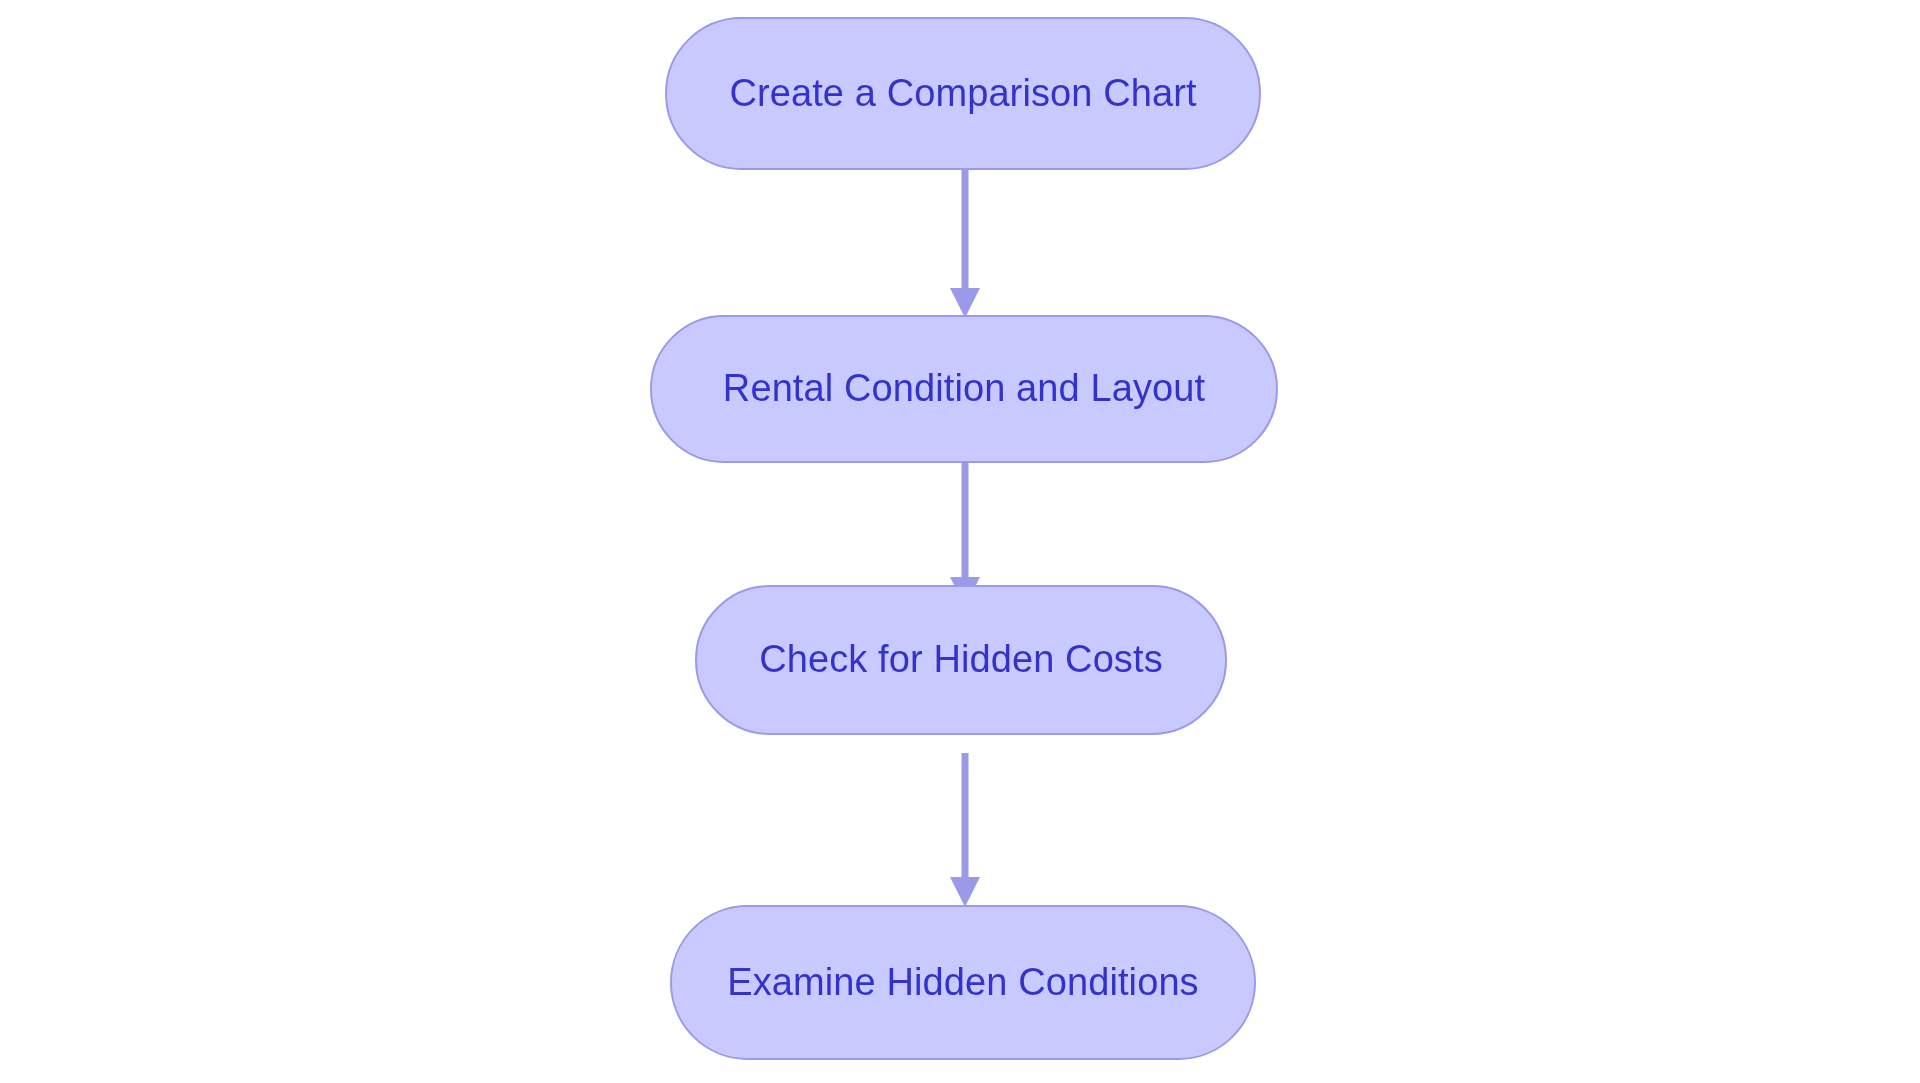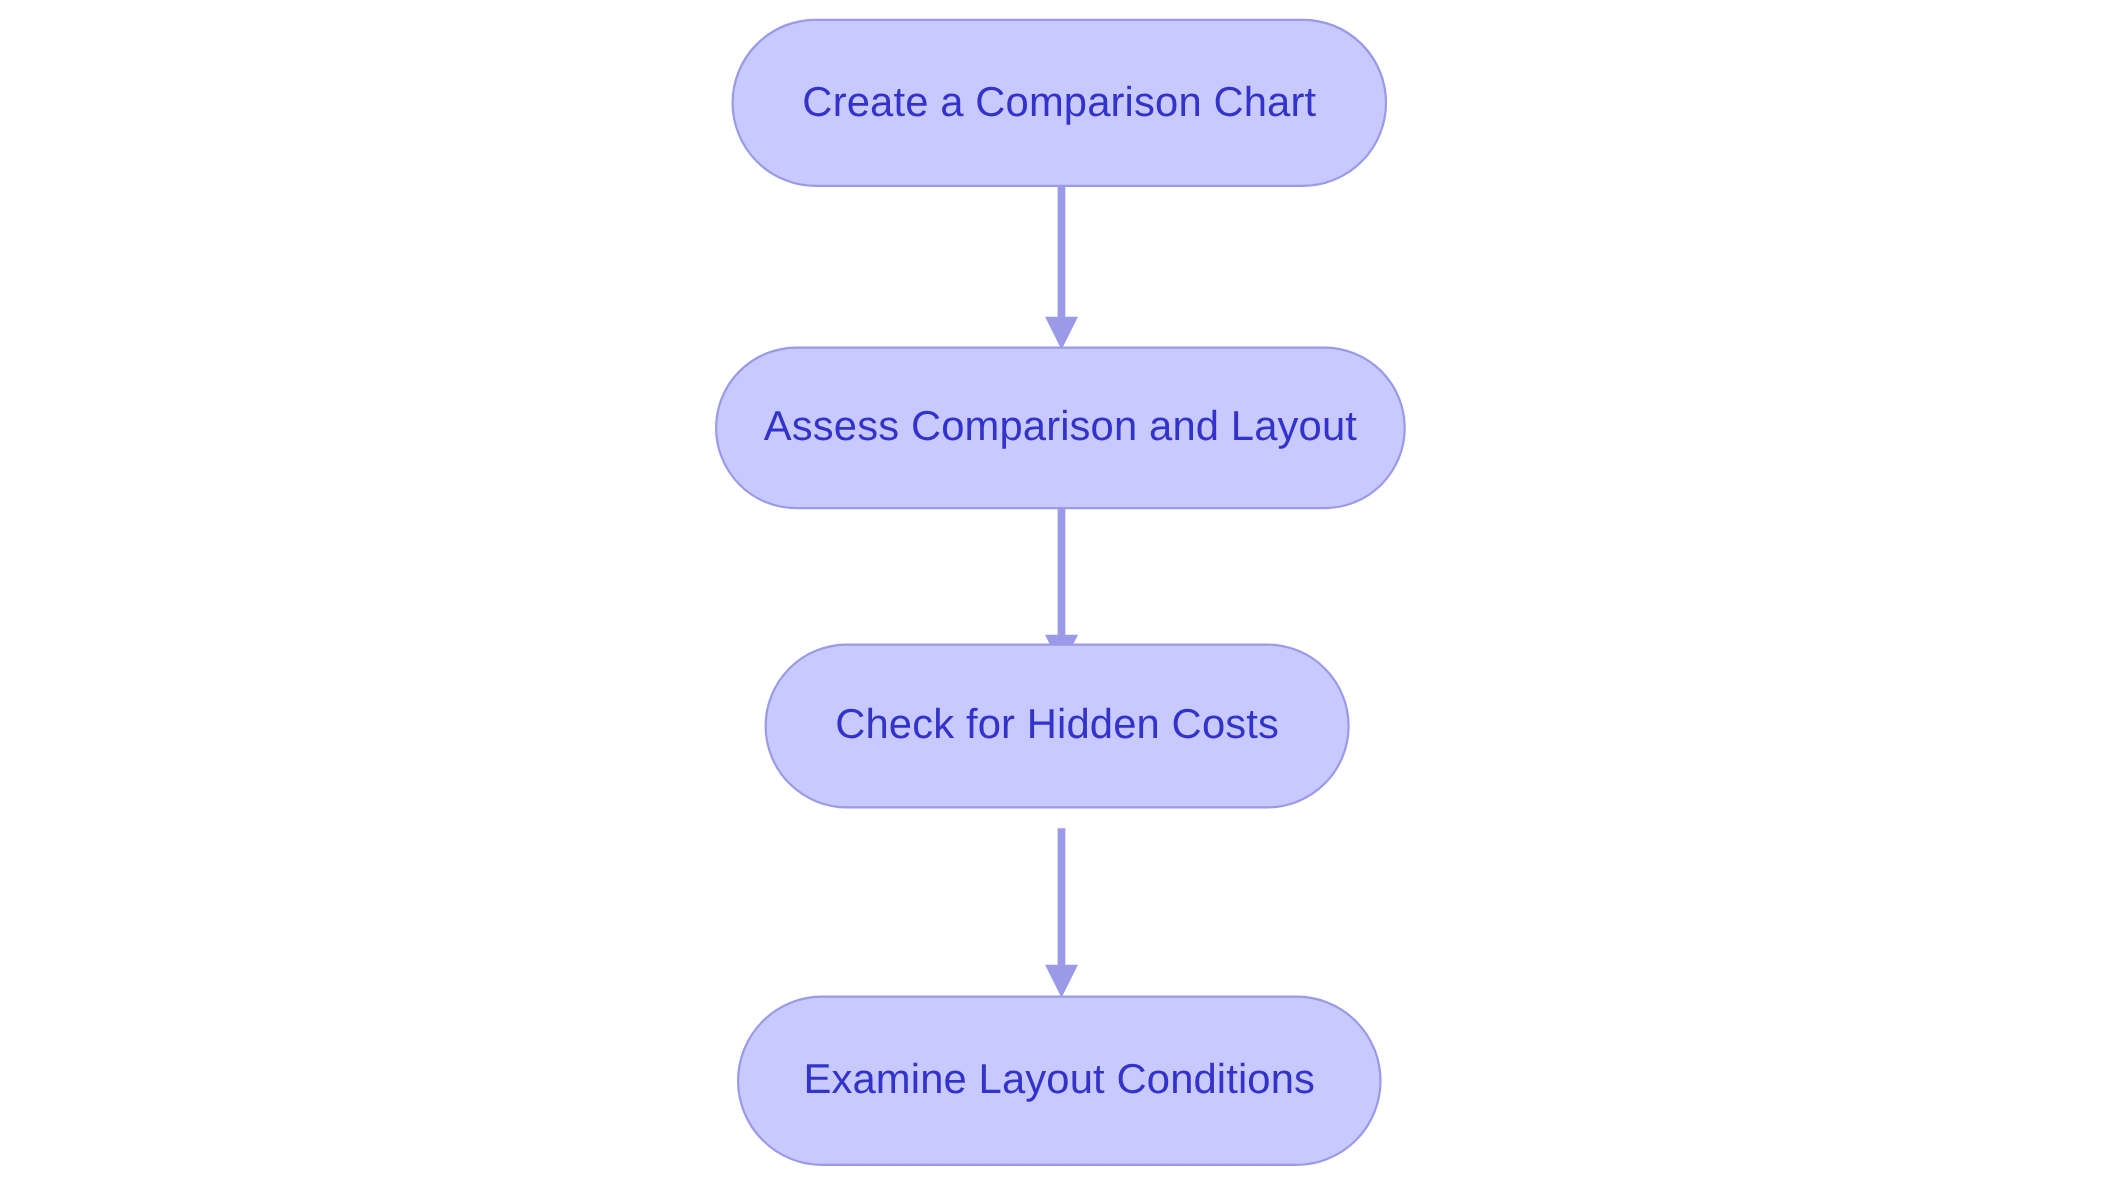--- a/index.html
+++ b/index.html
@@ -68,34 +68,34 @@
   <div class="flow-node" id="node-0">
     <span class="flow-node-label">Create a Comparison Chart</span>
   </div>
 
   <svg class="flow-edge" id="edge-0" viewBox="0 0 36 150">
     <line x1="18" y1="0" x2="18" y2="122" stroke="#9a9ae8" stroke-width="7"></line>
     <polygon points="3,120 33,120 18,150" fill="#9a9ae8"></polygon>
   </svg>
 
   <div class="flow-node" id="node-1">
-    <span class="flow-node-label">Assess Comparison and Layout</span>
+    <span class="flow-node-label">Rental Condition and Layout</span>
   </div>
 
   <svg class="flow-edge" id="edge-1" viewBox="0 0 36 146">
     <line x1="18" y1="0" x2="18" y2="118" stroke="#9a9ae8" stroke-width="7"></line>
     <polygon points="3,116 33,116 18,146" fill="#9a9ae8"></polygon>
   </svg>
 
   <div class="flow-node" id="node-2">
     <span class="flow-node-label">Check for Hidden Costs</span>
   </div>
 
   <svg class="flow-edge" id="edge-2" viewBox="0 0 36 154">
     <line x1="18" y1="0" x2="18" y2="126" stroke="#9a9ae8" stroke-width="7"></line>
     <polygon points="3,124 33,124 18,154" fill="#9a9ae8"></polygon>
   </svg>
 
   <div class="flow-node" id="node-3">
-    <span class="flow-node-label">Examine Layout Conditions</span>
+    <span class="flow-node-label">Examine Hidden Conditions</span>
   </div>
 
 </div>
 
 </body></html>

